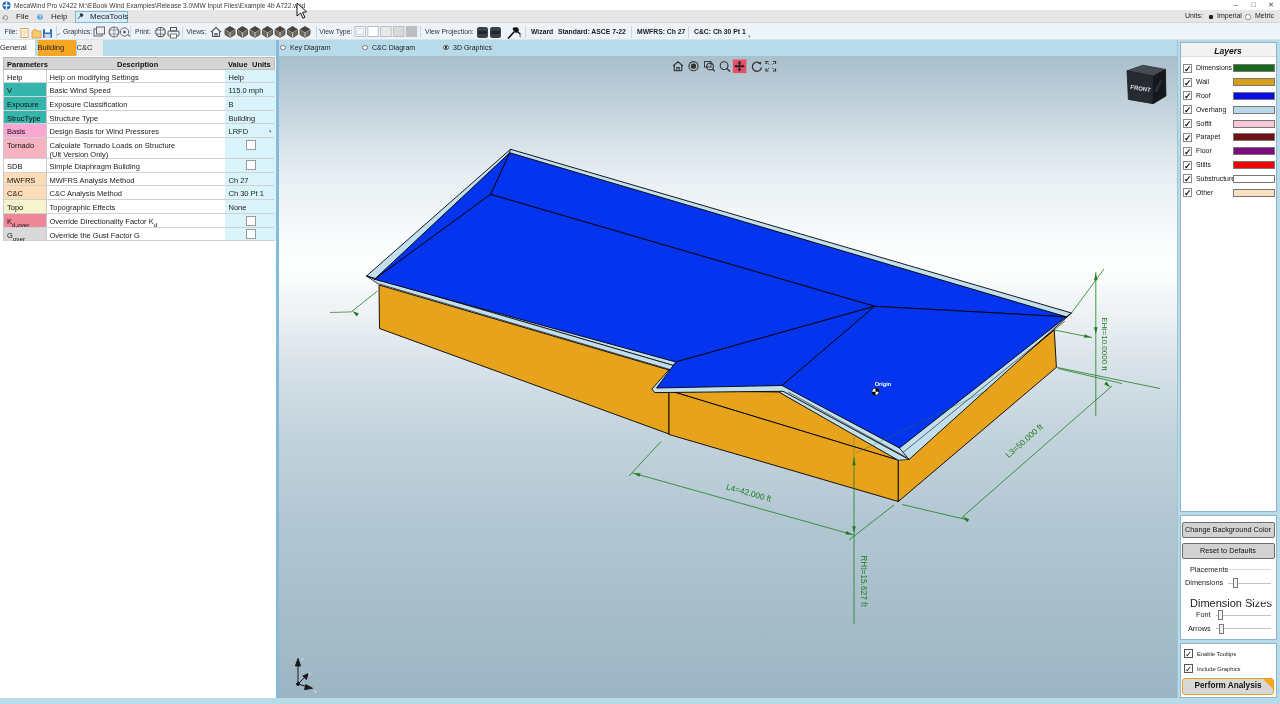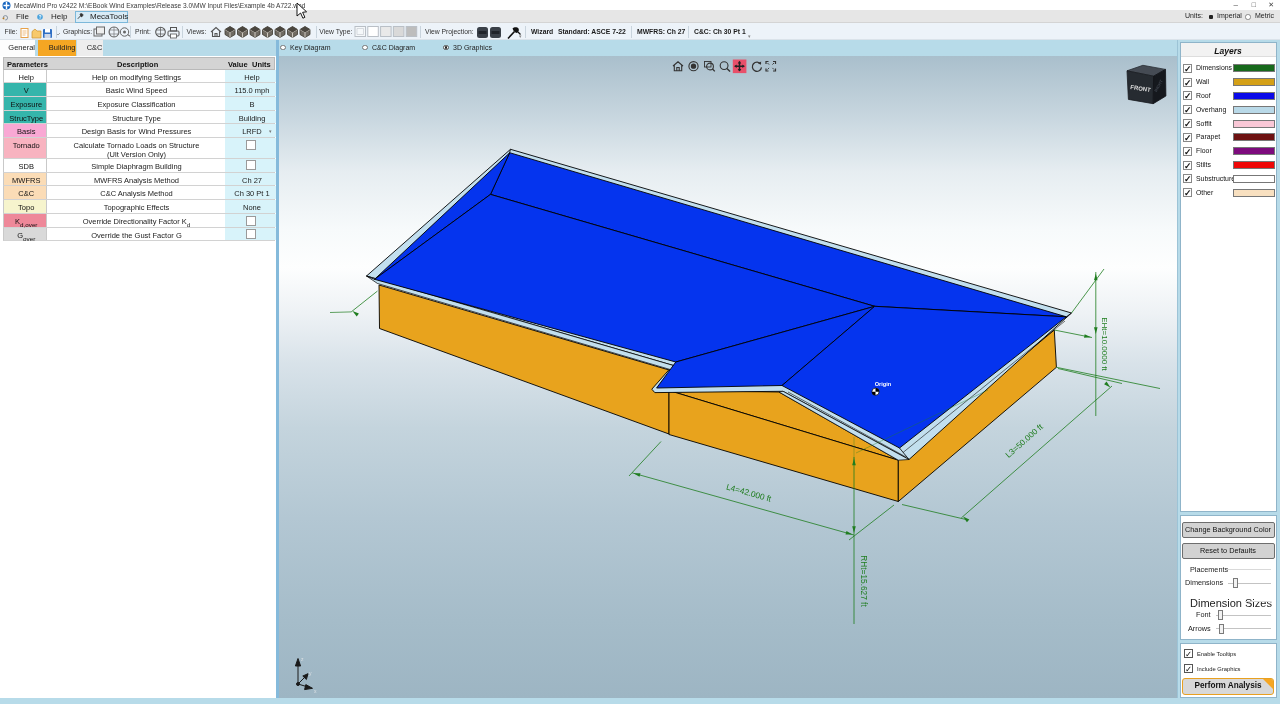--- a/index.html
+++ b/index.html
@@ -7,30 +7,30 @@
 .abs { position:absolute; }
 #titlebar { position:absolute; left:0; top:0; width:1280px; height:10px; background:#ffffff; }
 #titletext { position:absolute; left:14px; top:1.5px; font-size:6.6px; color:#3a3a3a; letter-spacing:0px; }
 #menubar { position:absolute; left:0; top:10px; width:1280px; height:13px; background:#e6e6e6; border-bottom:1px solid #d4d4d4; }
 #toolbar { position:absolute; left:0; top:23px; width:1280px; height:17px; background:#edf3f9; border-bottom:1px solid #dbe3ea; }
 .mlabel { position:absolute; top:2px; font-size:8px; color:#222; }
 .tlabel { position:absolute; top:4.5px; font-size:6.8px; color:#333; }
 .tbold  { position:absolute; top:4.5px; font-size:6.8px; font-weight:bold; color:#1a1a1a; }
 .tsep { position:absolute; top:3px; width:1px; height:12px; background:#c9d4dd; }
 #tabrow { position:absolute; left:0; top:40px; width:276px; height:16px; background:#b7dbe9; }
-.tab { position:absolute; top:40px; height:16px; font-size:7.5px; color:#222; text-align:right; line-height:16px; }
+.tab { position:absolute; top:40px; height:16px; font-size:7.5px; color:#222; text-align:left; line-height:16px; }
 #leftpanel { position:absolute; left:0; top:56px; width:276px; height:642px; background:#ffffff; }
 #vpradio { position:absolute; left:276px; top:40px; width:901px; height:16px; background:#b7dbe9; font-size:7px; color:#222; }
 #viewport { position:absolute; left:276px; top:56px; width:901px; height:642px;
   background:linear-gradient(180deg,#a9bfcc 0%,#c6d5de 9%,#e6edf1 18%,#f7fafb 27%,#fdfefe 33%,#eef2f5 40%,#d8e2e9 48%,#c4d4dd 58%,#b3c7d3 72%,#a5bcc9 88%,#9db5c3 100%); }
 #rightpanel { position:absolute; left:1177px; top:40px; width:103px; height:658px; background:#b7dbe9; }
 #bottomstrip { position:absolute; left:0; top:698px; width:1280px; height:6px; background:#b7dbe9; }
 .rbox { position:absolute; background:#fff; border:1px solid #8fb4c9; }
 
-#ptable { position:absolute; left:3px; top:57px; width:271.5px;text-align:center; }
+#ptable { position:absolute; left:3px; top:57px; width:271.5px; }
 .trow { position:relative; width:271.5px; border-bottom:1px solid #d2d2d2; border-left:1px solid #c9c9c9; border-right:1px solid #c9c9c9; background:#fff; }
 .pcell { position:absolute; left:0; top:0; bottom:0; width:42.5px; border-right:1px solid #c9c9c9; font-size:7.5px; color:#111; padding:3px 0 0 3px; }
 .dcell { position:absolute; left:43.5px; top:0; bottom:0; width:176px; font-size:7.5px; color:#222; padding:3px 0 0 2px; }
 .vcell { position:absolute; left:220.5px; top:0; bottom:0; width:51px; background:#d8f3fa; font-size:7.5px; color:#222; padding:3px 0 0 4px; }
 .chk { position:absolute; left:21px; top:1.5px; width:10px; height:10px; background:#fff; border:1px solid #9a9a9a; }
 .dd { position:absolute; right:4px; top:4px; font-size:5px; color:#777; }
 .hdr { height:13px; background:#d4d4d4; border:1px solid #b9b9b9; position:relative; }
 .hdr div { position:absolute; top:2px; font-size:7.5px; font-weight:bold; color:#111; }
 </style>
 </head>

